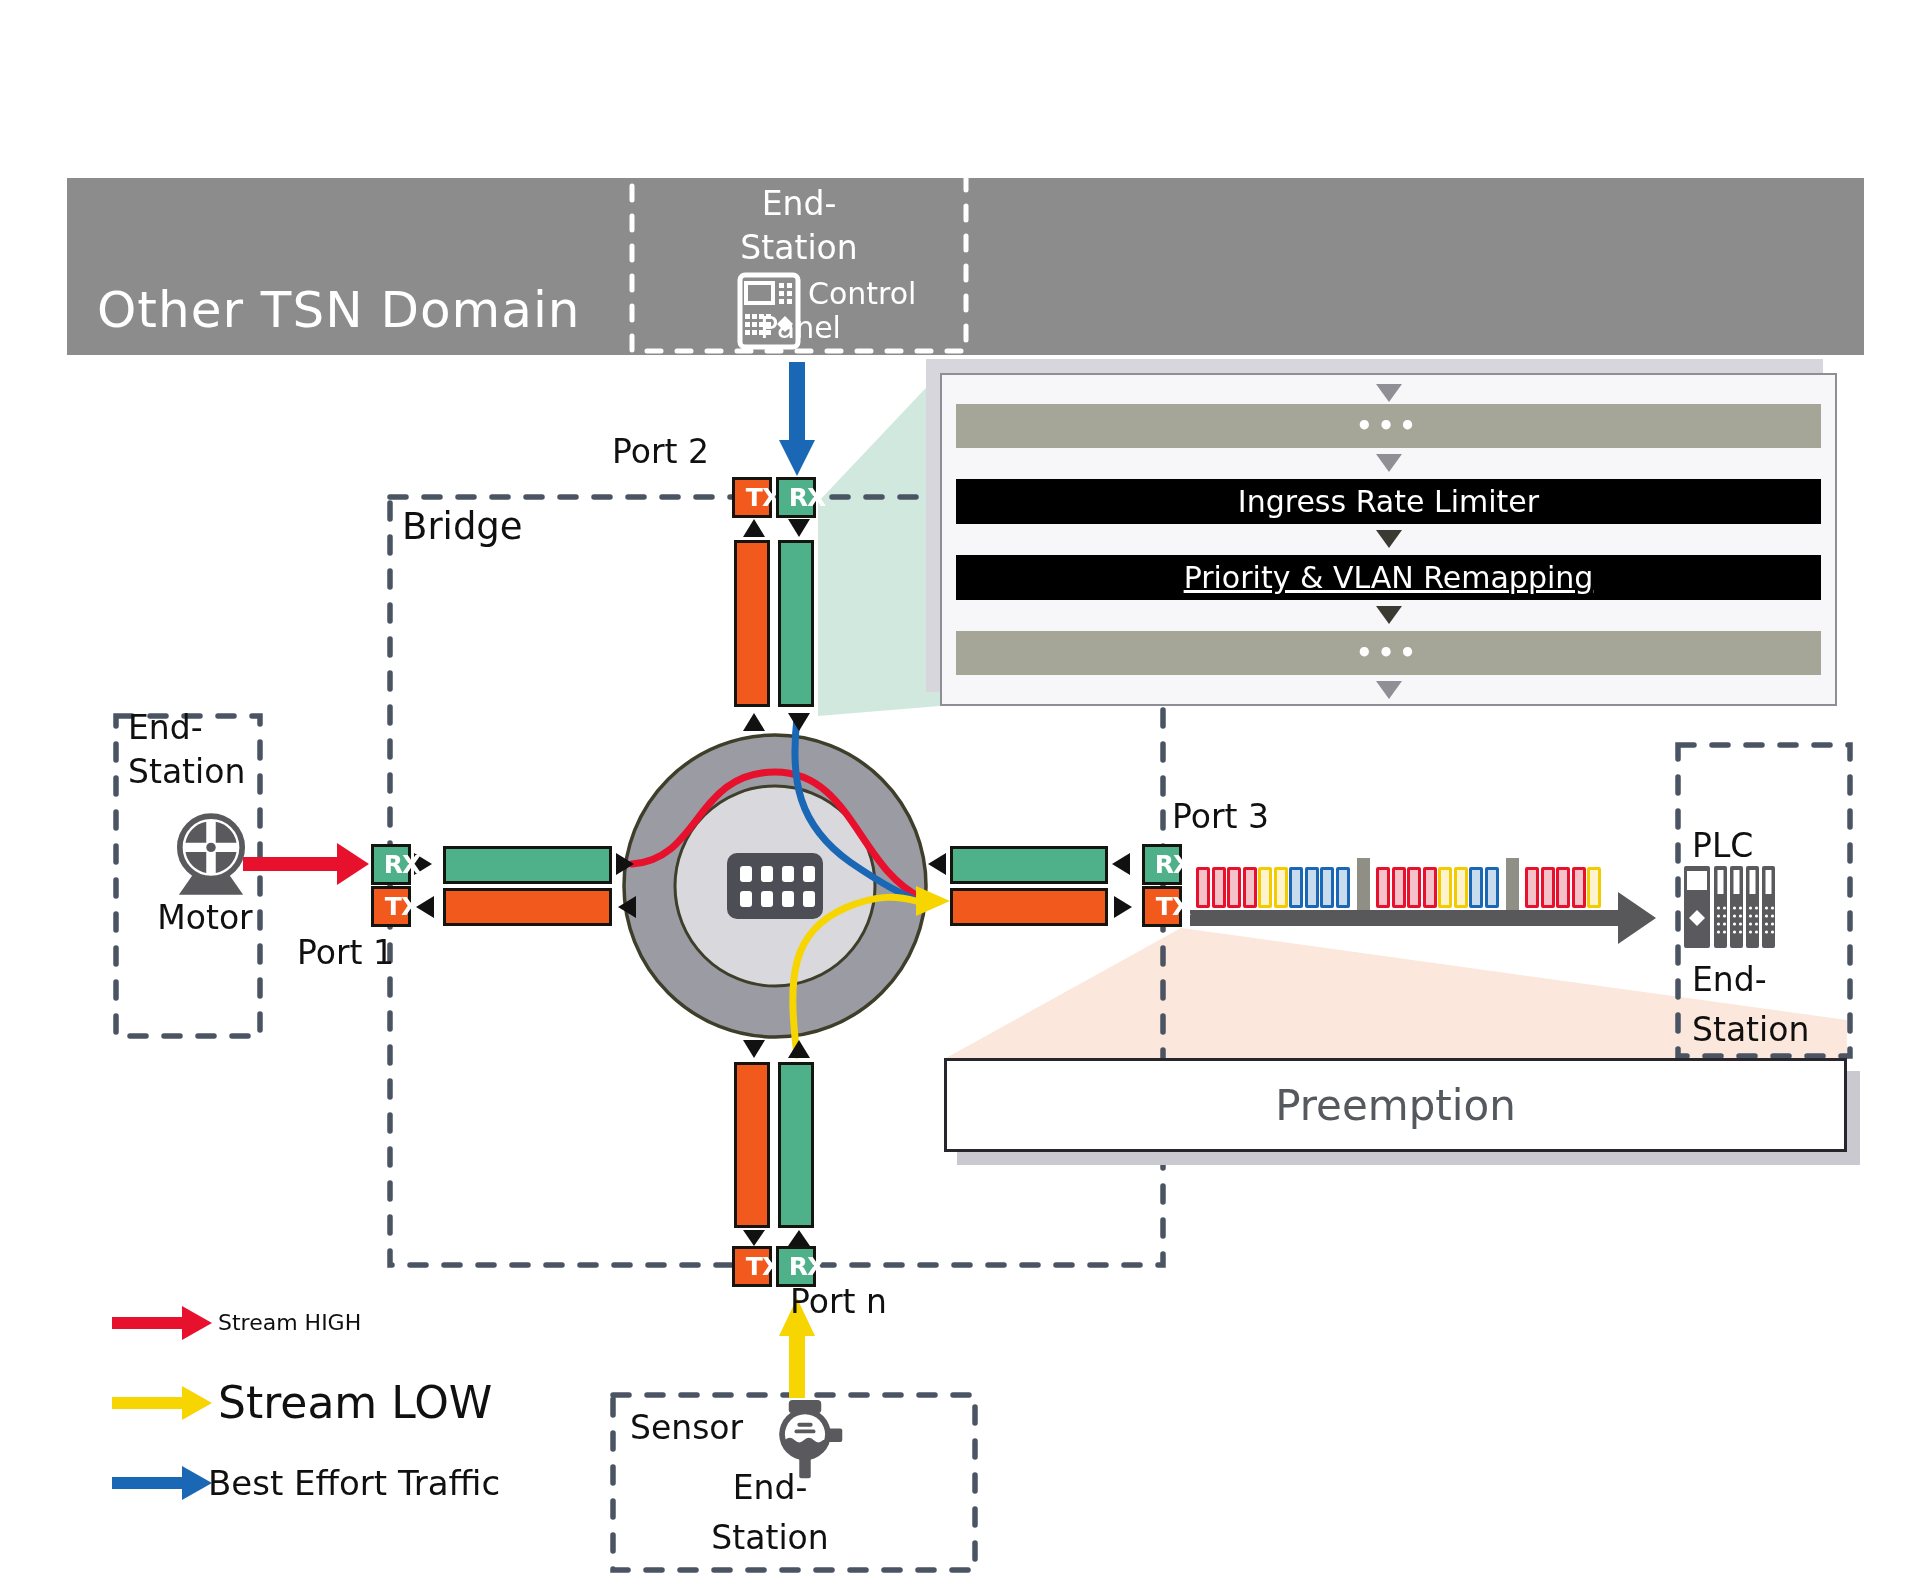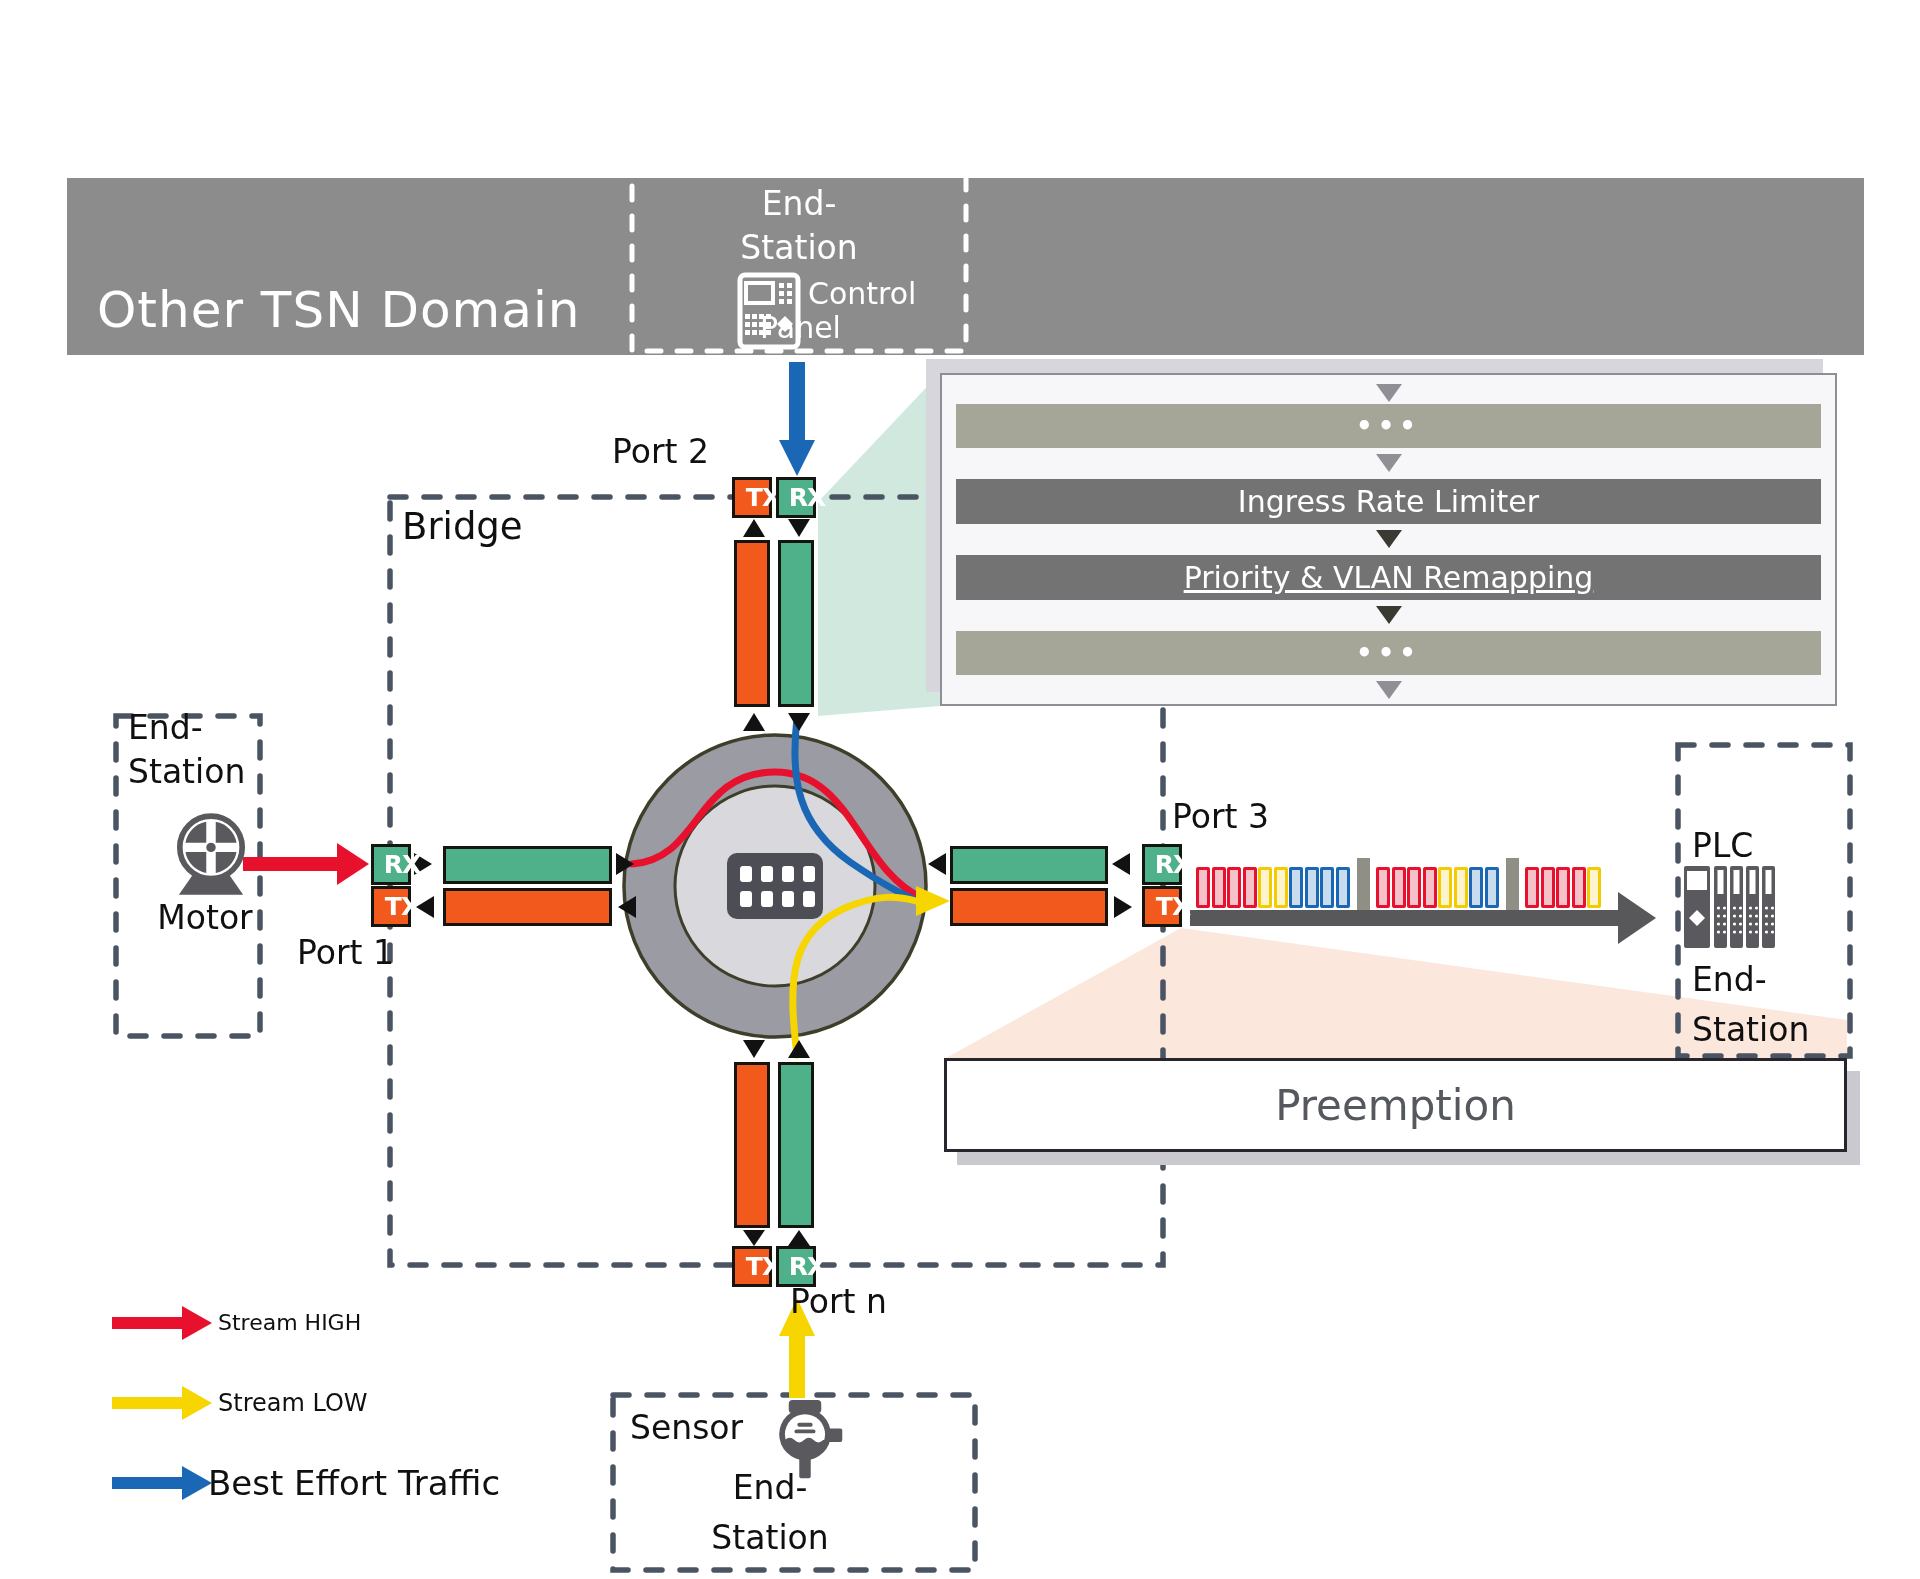--- a/index.html
+++ b/index.html
@@ -9,21 +9,21 @@
   .banner {position:absolute; left:67px; top:178px; width:1797px; height:177px; background:#8c8c8c; z-index:1;}
   .banner-title {position:absolute; left:30px; bottom:16px; font-size:50px; color:#ffffff; letter-spacing:1px;}
   .banner-text {position:absolute; color:#ffffff; z-index:5; text-align:center;}
   
   .layer {position:absolute; left:0; top:0; z-index:2;}
   
   .panel {position:absolute; left:940px; top:373px; width:897px; height:333px; background:#f7f7f9;
           border:2px solid #8e8e96; box-shadow:-14px -14px 0 0 #d6d6dc; z-index:3; box-sizing:border-box;}
   .pr {position:absolute; left:14px; width:865px; height:44px; display:flex; align-items:center; justify-content:center;}
   .pr-gray {background:#a6a698; color:#ffffff; font-size:26px; font-weight:bold; letter-spacing:5px;}
-  .pr-olive {background:#737373; color:#ffffff; font-size:30px; height:45px;}
+  .pr-olive {background:#000000; color:#ffffff; font-size:30px; height:45px;}
   .tri {position:absolute; width:0; height:0; border-left:13px solid transparent; border-right:13px solid transparent; left:calc(50% - 13px);}
   .tri-g {border-top:18px solid #8f8f95;}
   .tri-d {border-top:18px solid #3a3a32;}
   
   .q {position:absolute; border:3px solid #15150f; box-sizing:border-box; z-index:3;}
   .q-g {background:#4fb18a;}
   .q-o {background:#f1591d;}
   .pbox {position:absolute; width:40px; height:41px; border:3px solid #15150f; box-sizing:border-box; color:#fff;
          font-size:25px; font-weight:bold; display:flex; align-items:center; justify-content:center;
          letter-spacing:-1px; z-index:4;padding-left:22px;}
@@ -327,16 +327,16 @@
       <circle cx="45" cy="38" r="21" fill="#ffffff"></circle>
       <rect x="37" y="26" width="16" height="4" rx="2" fill="#5a5a5e"></rect>
       <rect x="34" y="33" width="22" height="4" rx="2" fill="#5a5a5e"></rect>
       <path d="M24,44 Q29,39 34,44 Q39,49 44,44 Q49,39 54,44 Q59,49 64,44 L66,44 A21 21 0 0 1 24,44 Z" fill="#5a5a5e"></path>
     </svg>
   </div>
   <div class="lbl lbl-c" style="left:687px; top:1468px; width:166px;">End-</div>
   <div class="lbl lbl-c" style="left:687px; top:1518px; width:166px;">Station</div>
 
   <div class="lbl" style="left:218px; top:1303px; height:40px; line-height:40px; font-size:22px;">Stream HIGH</div>
-  <div class="lbl" style="left:218px; top:1383px; height:40px; line-height:40px; font-size:24px;">Stream LOW</div>
+  <div class="lbl" style="left:218px; top:1383px; height:40px; line-height:40px; font-size:44px;">Stream LOW</div>
   <div class="lbl" style="left:208px; top:1463px; height:40px; line-height:40px; font-size:34px;">Best Effort Traffic</div>
 
 </div>
 
 </body></html>

